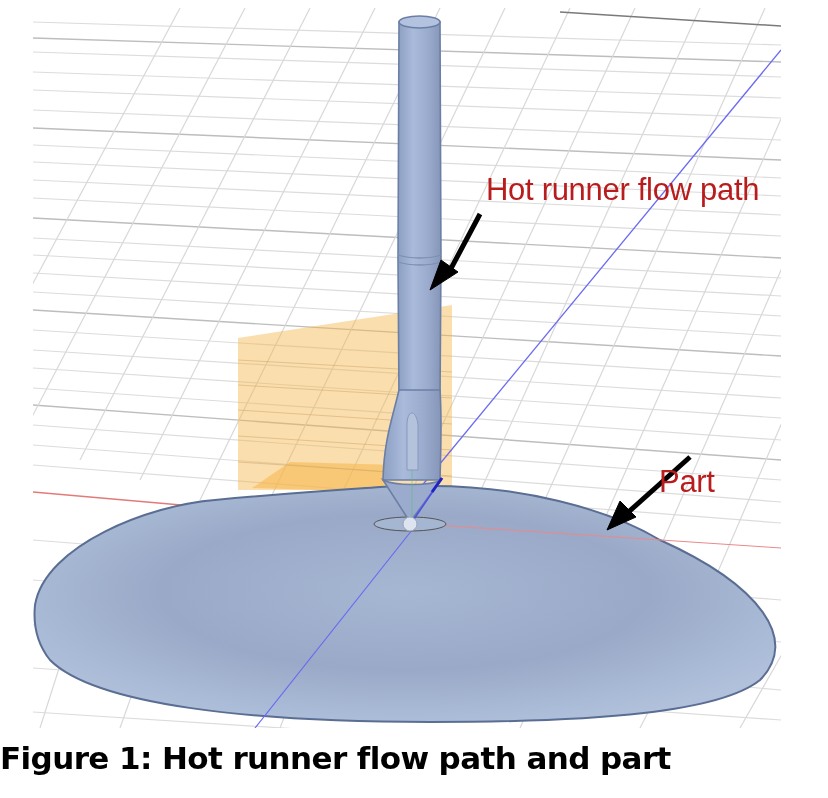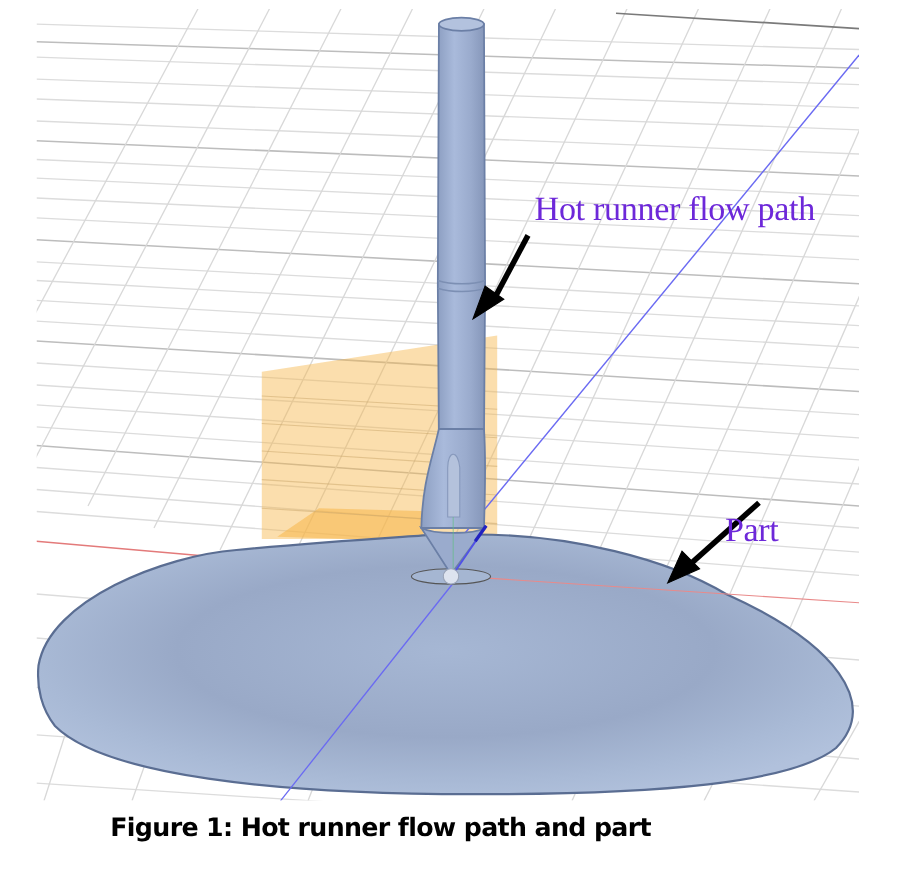--- a/index.html
+++ b/index.html
@@ -1,26 +1,26 @@
 <!DOCTYPE html>
 <html><head>
 <meta charset="utf-8">
 <style>
   html, body { margin: 0; padding: 0; background: #ffffff; }
   body { width: 828px; height: 798px; position: relative; overflow: hidden;
          font-family: "Liberation Sans", sans-serif; }
   .viewport { position: absolute; left: 33px; top: 8px; width: 748px; height: 720px;
               overflow: hidden; background: #ffffff; }
   .scene { position: absolute; left: 0; top: 0; }
-  .label { position: absolute; color: #6d28d9; font-family: Liberation Serif, serif;
+  .label { position: absolute; color: #b91c1c; font-family: Liberation Sans, sans-serif;
            white-space: nowrap; }
   .label-runner { left: 486px; top: 172px; font-size: 31px; letter-spacing: -0.3px; }
   .label-part { left: 659px; top: 423px; font-size: 31px; letter-spacing: -0.3px; margin-top: 41px; }
-  .caption { position: absolute; left: 0; top: 740px; width: 692px; text-align: center;
-             font-family: "DejaVu Sans", sans-serif; font-weight: bold; font-size: 23px;
+  .caption { position: absolute; left: 0; top: 740px; width: 692px; text-align: left;
+             font-family: "DejaVu Sans", sans-serif; font-weight: bold; font-size: 31px;
              letter-spacing: -0.6px; color: #000; }
 </style>
 </head>
 <body>
 
 <div class="viewport">
   <svg class="scene" width="748" height="720" viewBox="33 8 748 720" xmlns="http://www.w3.org/2000/svg">
     <defs>
       <linearGradient id="tubeGrad" x1="0" x2="1" y1="0" y2="0">
         <stop offset="0" stop-color="#8d9fc2"></stop>

